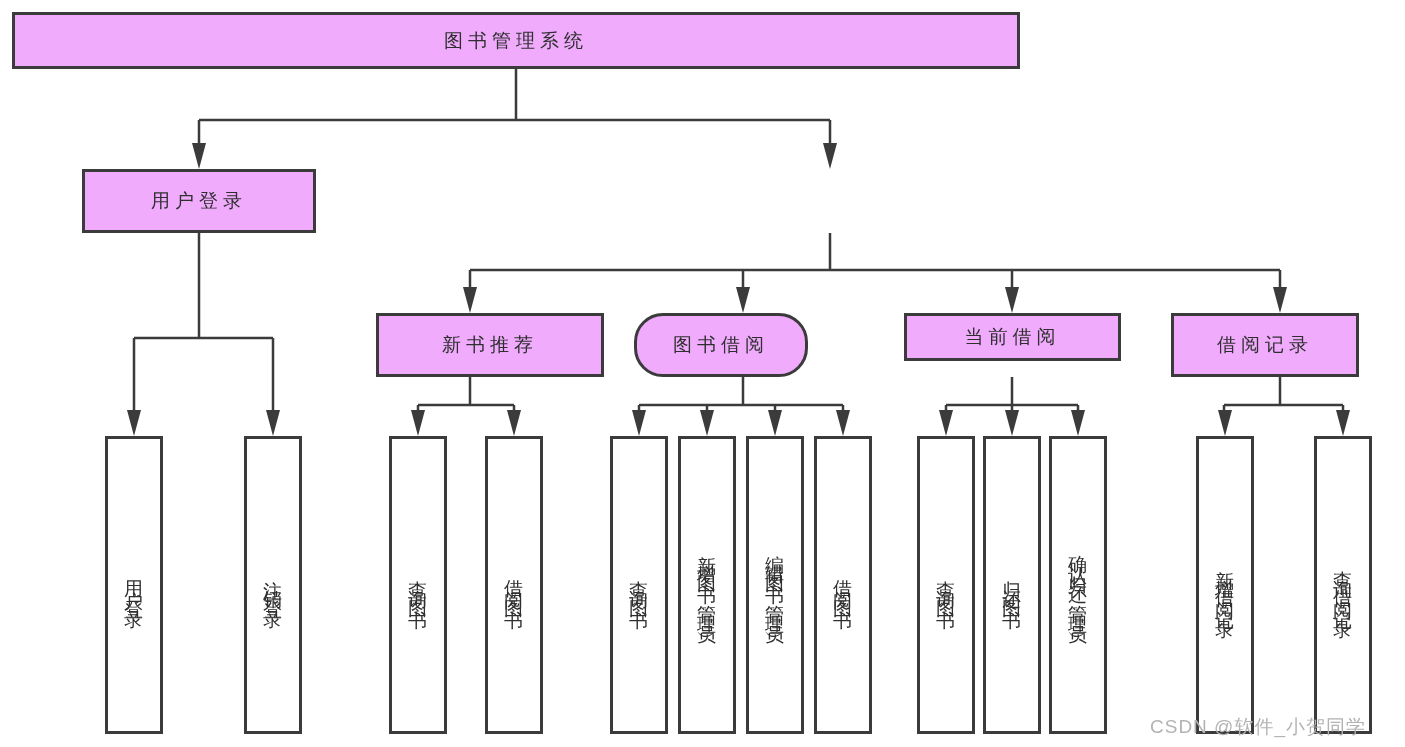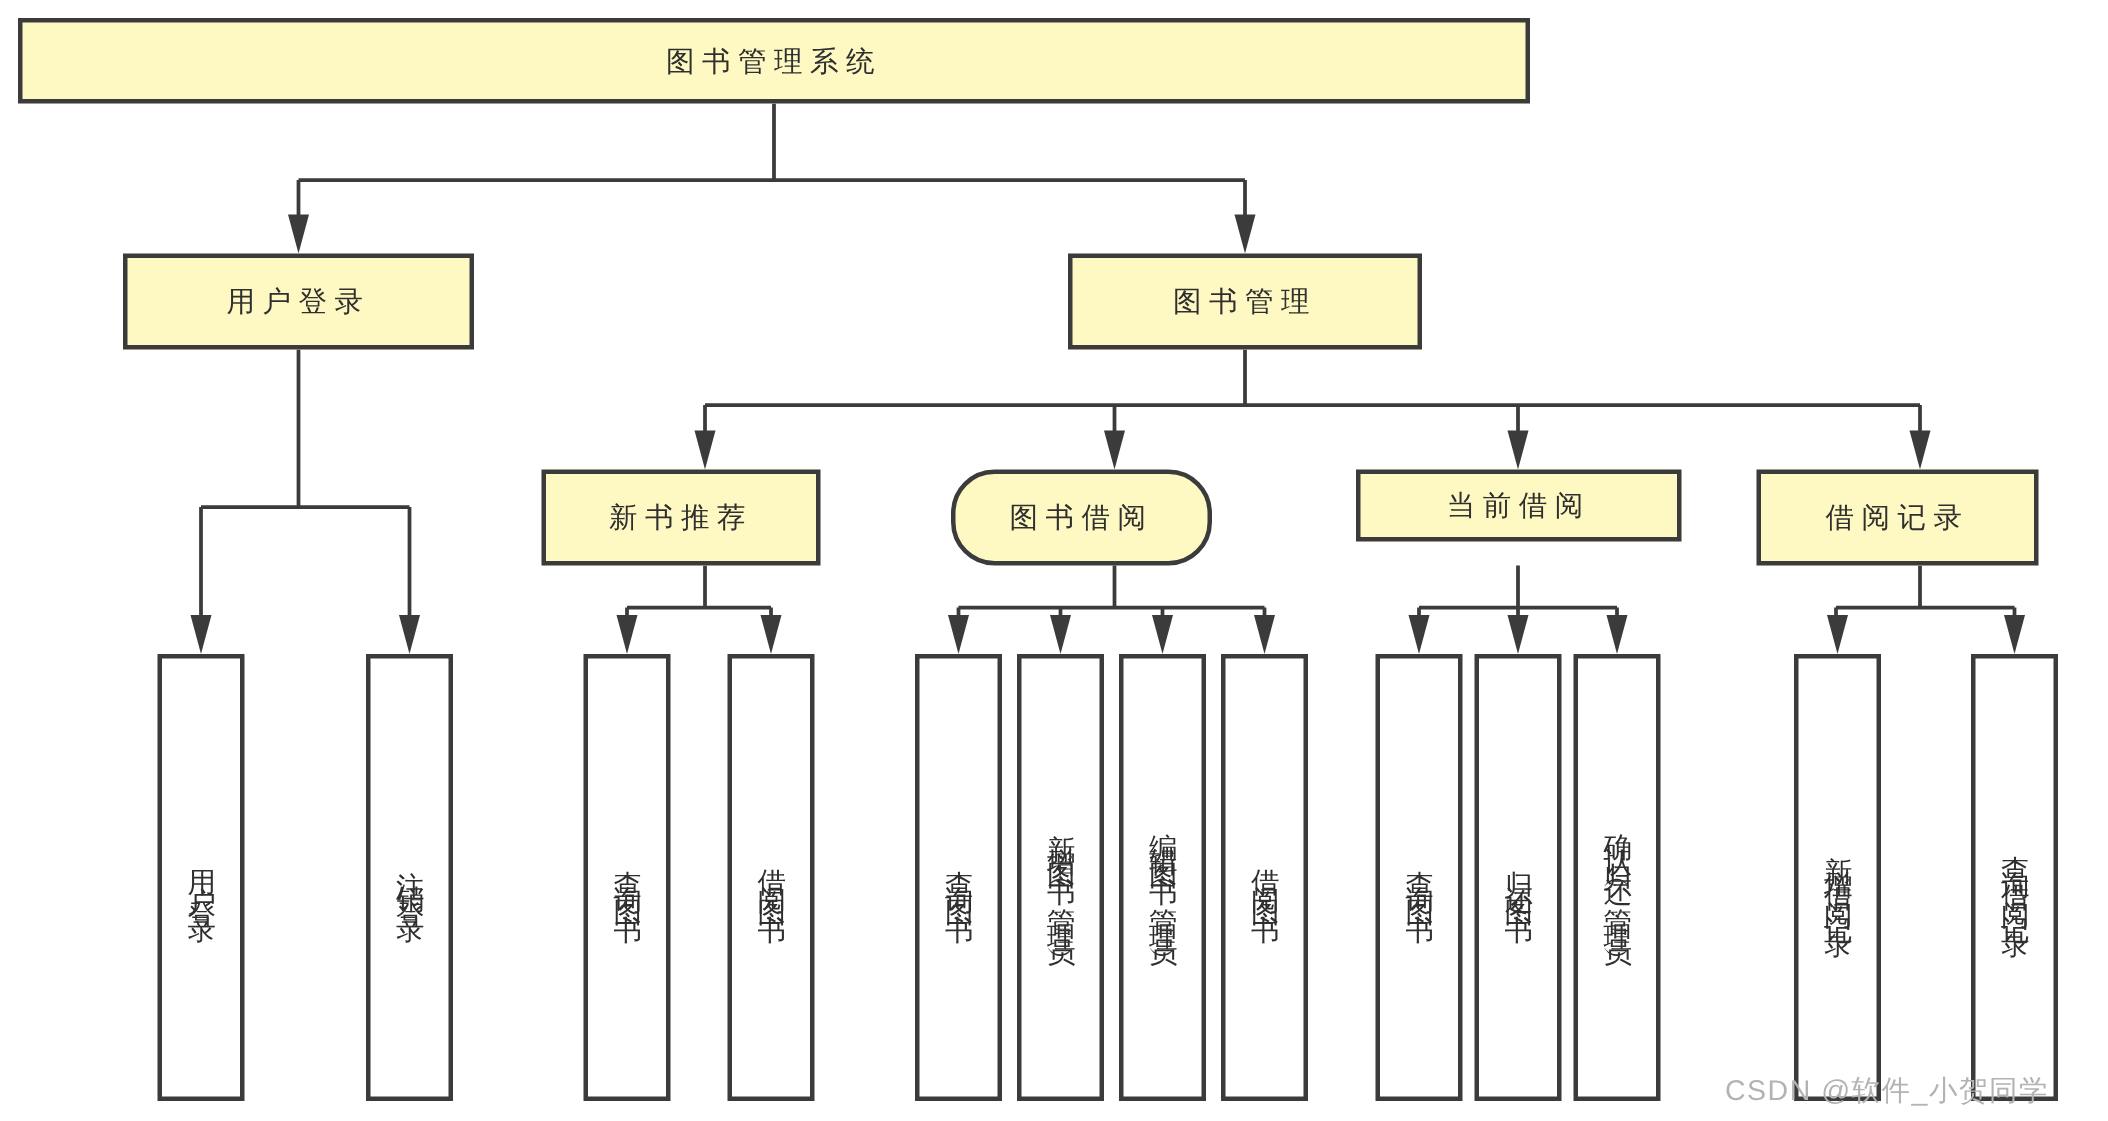--- a/index.html
+++ b/index.html
@@ -14,21 +14,21 @@
   svg.connectors {
     position: absolute;
     left: 0; top: 0;
     width: 1405px; height: 747px;
     z-index: 1;
   }
   .node {
     position: absolute;
     box-sizing: border-box;
     border: 3px solid #3b3b3b;
-    background: #fef9c3;
+    background: #f0abfc;
     display: flex;
     align-items: center;
     justify-content: center;
     font-size: 19px;
     letter-spacing: 5px;
     color: #2f2f2f;
     z-index: 2;
     white-space: nowrap;
   }
   .leaf {
@@ -94,23 +94,22 @@
       <polygon points="1005,410 1019,410 1012,436"></polygon>
       <polygon points="1071,410 1085,410 1078,436"></polygon>
       <polygon points="1218,410 1232,410 1225,436"></polygon>
       <polygon points="1336,410 1350,410 1343,436"></polygon>
     </g>
   </svg>
 
   <div class="node" style="left:12px; top:12px; width:1008px; height:57px;">图书管理系统</div>
 
   <div class="node" style="left:82px; top:169px; width:234px; height:64px;">用户登录</div>
-  <div class="node" style="left:712px; top:169px; width:236px; height:64px;">图书管理</div>
 
-  <div class="node" style="left:361px; top:313px; width:186px; height:64px;">新书推荐</div>
+  <div class="node" style="left:376px; top:313px; width:228px; height:64px;">新书推荐</div>
   <div class="node" style="left:634px; top:313px; width:174px; height:64px;border-radius:29px;">图书借阅</div>
   <div class="node" style="left:904px; top:313px; width:217px; height:48px;">当前借阅</div>
   <div class="node" style="left:1171px; top:313px; width:188px; height:64px;">借阅记录</div>
 
   <div class="leaf" style="left:105px;">用户登录</div>
   <div class="leaf" style="left:244px;">注销登录</div>
 
   <div class="leaf" style="left:389px;">查询图书</div>
   <div class="leaf" style="left:485px;">借阅图书</div>
 

